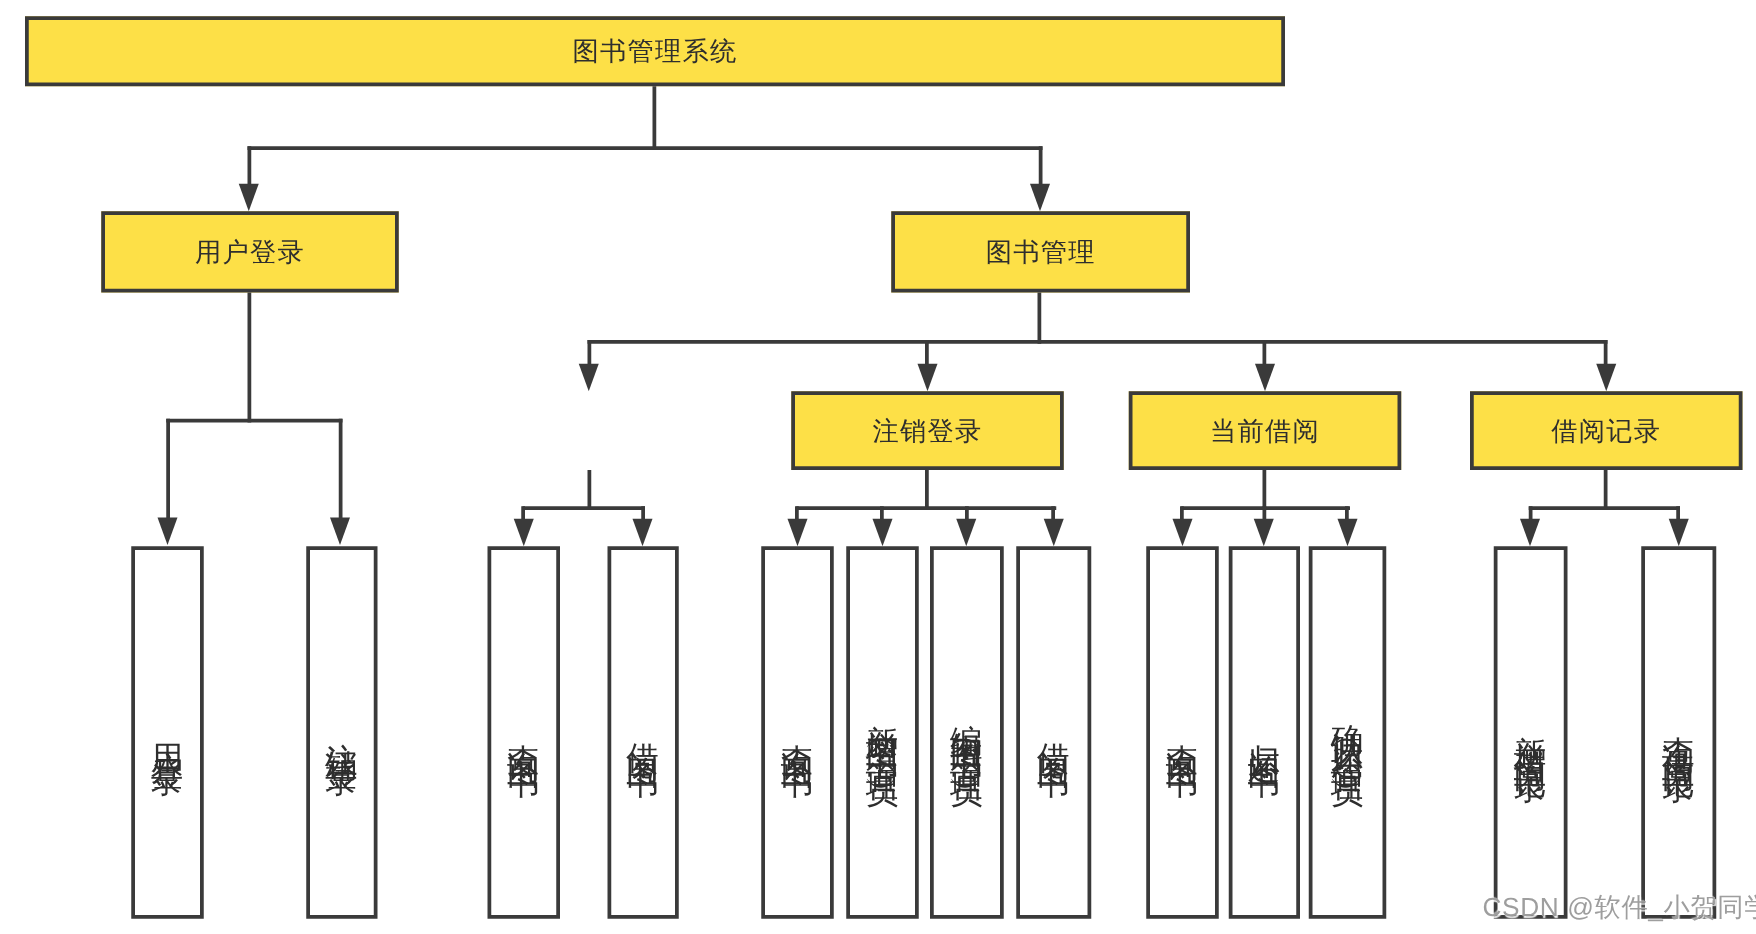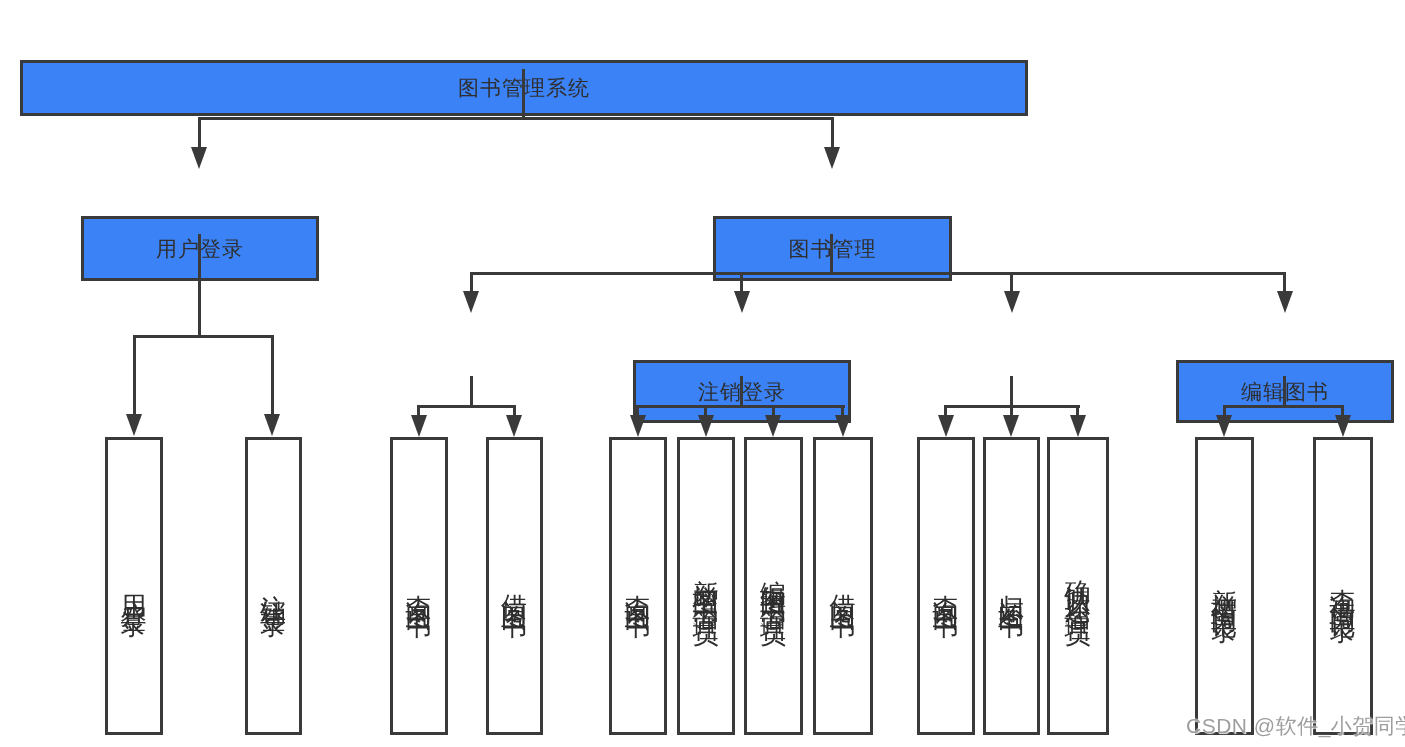--- a/index.html
+++ b/index.html
@@ -8,22 +8,22 @@
     --bg:#ffffff;
   }
   html,body{margin:0;padding:0;background:#fff;}
   body{font-family:"Liberation Sans","DejaVu Sans",sans-serif;}
   #canvas{
     position:relative;width:1405px;height:747px;background:var(--bg);
     overflow:hidden;color:var(--text);
   }
   .hbox{
     position:absolute;box-sizing:border-box;border:3px solid var(--line);
-    background:#3b82f6;display:flex;align-items:center;justify-content:center;
-    font-size:21px;letter-spacing:1px;color:var(--text);margin-top:47px;
+    background:#fde047;display:flex;align-items:center;justify-content:center;
+    font-size:21px;letter-spacing:1px;color:var(--text);
   }
   .vbox{
     position:absolute;box-sizing:border-box;border:3px solid var(--line);
     background:#fff;display:flex;align-items:center;justify-content:center;
   }
   .vtext{
     writing-mode:vertical-rl;text-orientation:mixed;
     font-size:26px;letter-spacing:6px;line-height:1;color:var(--text);
     white-space:nowrap;
   }
@@ -69,21 +69,22 @@
   <div class="line" style="left:470px;top:272px;width:3px;height:22px;"></div>
   <div class="arrow" style="left:463px;top:291px;"></div>
   <div class="line" style="left:740px;top:272px;width:3px;height:22px;"></div>
   <div class="arrow" style="left:734px;top:291px;"></div>
   <div class="line" style="left:1010px;top:272px;width:3px;height:22px;"></div>
   <div class="arrow" style="left:1004px;top:291px;"></div>
   <div class="line" style="left:1283px;top:272px;width:3px;height:22px;"></div>
   <div class="arrow" style="left:1277px;top:291px;"></div>
 
   <div class="hbox" style="left:633px;top:313px;width:218px;height:63px;">注销登录</div>
-  <div class="hbox" style="left:1176px;top:313px;width:218px;height:63px;">编辑图书</div>
+  <div class="hbox" style="left:903px;top:313px;width:218px;height:63px;">当前借阅</div>
+  <div class="hbox" style="left:1176px;top:313px;width:218px;height:63px;">借阅记录</div>
 
   <div class="line" style="left:470px;top:376px;width:3px;height:32px;"></div>
   <div class="line" style="left:418px;top:405px;width:98px;height:3px;"></div>
   <div class="line" style="left:417px;top:405px;width:3px;height:12px;"></div>
   <div class="arrow" style="left:411px;top:415px;"></div>
   <div class="line" style="left:513px;top:405px;width:3px;height:12px;"></div>
   <div class="arrow" style="left:506px;top:415px;"></div>
 
   <div class="line" style="left:740px;top:376px;width:3px;height:32px;"></div>
   <div class="line" style="left:637px;top:405px;width:208px;height:3px;"></div>

